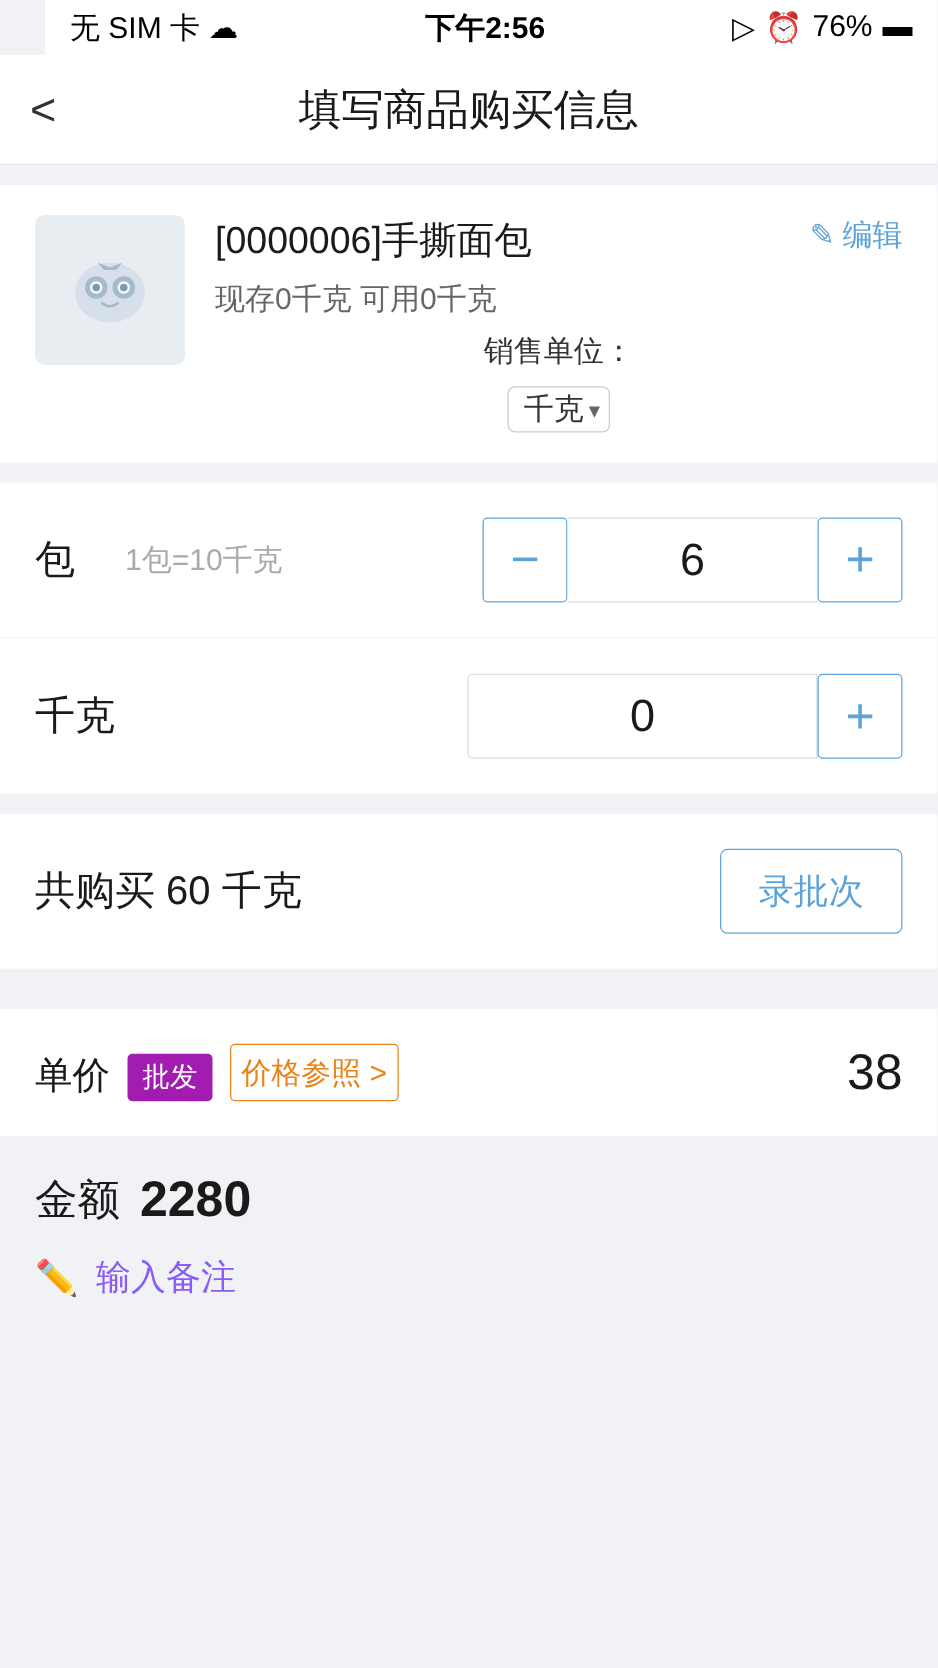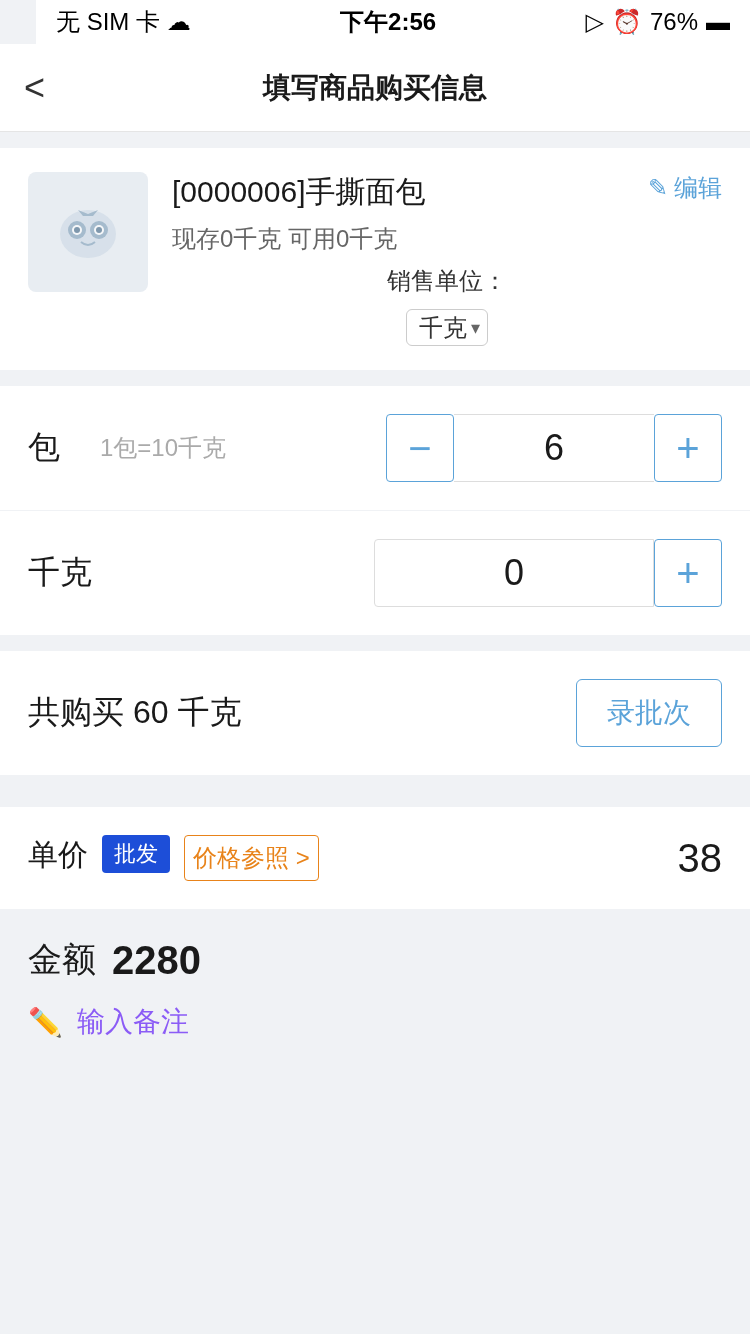--- a/index.html
+++ b/index.html
@@ -40,22 +40,22 @@
       border-bottom: 1px solid #e5e5e5;
     }
     .nav-back {
       position: absolute;
       left: 24px;
       font-size: 36px;
       color: #333;
       cursor: pointer;
     }
     .nav-title {
-      font-size: 28px;
-      font-weight: 700;
+      font-size: 34px;
+      font-weight: 400;
       color: #1a1a1a;
     }
 
     
     .product-section {
       background: #fff;
       margin-top: 16px;
       padding: 24px 28px;
       display: flex;
       align-items: flex-start;
@@ -227,29 +227,29 @@
       padding: 28px;
     }
     .price-row {
       display: flex;
       align-items: center;
       justify-content: space-between;
       margin-bottom: 0;
     }
     .price-label-group {
       display: flex;
-      align-items: flex-start;
+      align-items: flex-end;
       gap: 14px;
     }
     .price-label {
       font-size: 30px;
       color: #1a1a1a;
     }
     .price-tag {
-      background: #1d4ed8;
+      background: #a21caf;
       color: #fff;
       font-size: 22px;
       padding: 4px 12px;
       border-radius: 4px;
     }
     .price-ref-btn {
       border: 1.5px solid #e8831a;
       color: #e8831a;
       background: #fff;
       font-size: 24px;

